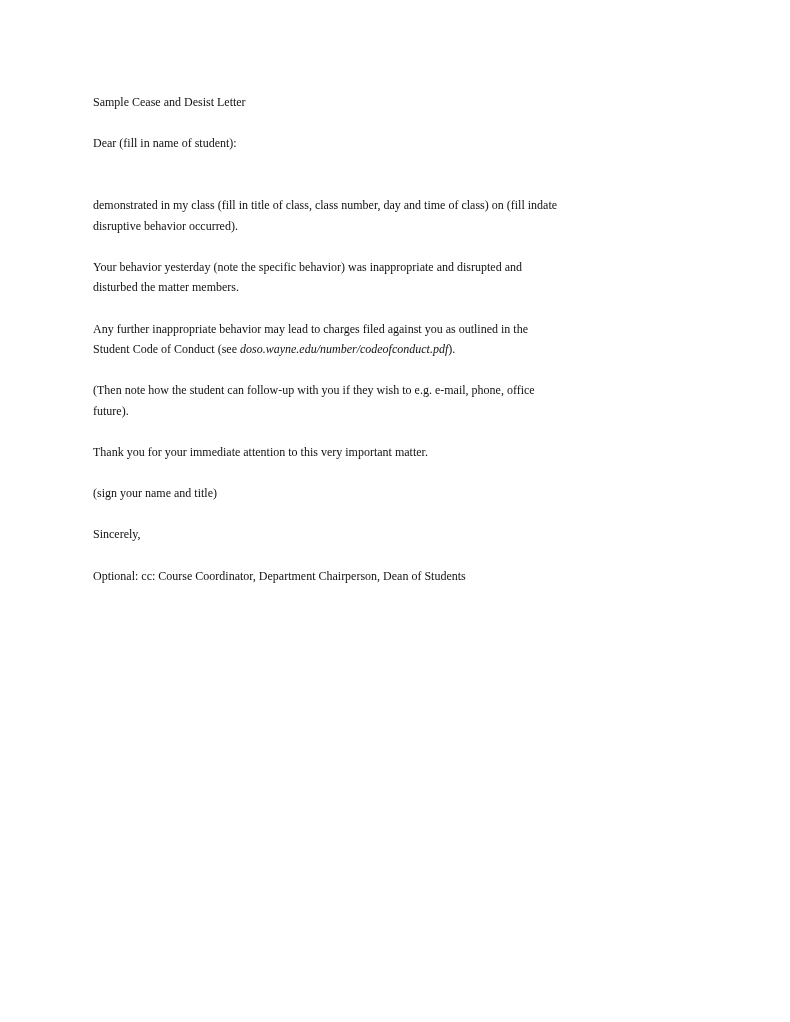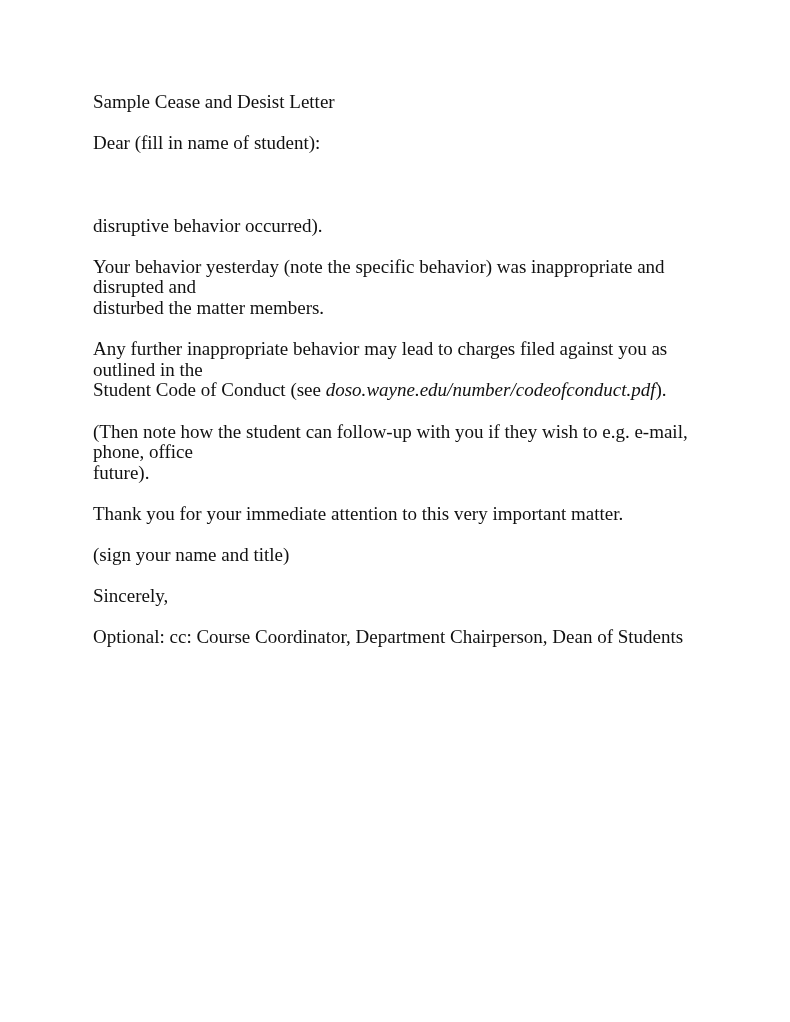--- a/index.html
+++ b/index.html
@@ -1,34 +1,34 @@
 <!DOCTYPE html>
 <html><head>
   <meta charset="utf-8">
   <style>
     html, body { margin: 0; padding: 0; background: #ffffff; }
     body { width: 790px; height: 1022px; position: relative; overflow: hidden; }
     .page {
       position: absolute; left: 93px; top: 92px; width: 640px;
       font-family: "Liberation Serif", "DejaVu Serif", serif;
-      font-size: 19px; line-height: 20.6px; color: #111111;
+      font-size: 12px; line-height: 20.6px; color: #111111;
     }
     .page p { margin: 0 0 20.6px 0; }
     .url-i { font-style: italic; }
     .url-b { font-style: italic; font-weight: normal; }
   </style>
 </head>
 <body>
 
 <div class="page">
   <p>Sample Cease and Desist Letter</p>
   <p>Dear (fill in name of student):</p>
   <p>
     <br>
-    <br>
+    <span>demonstrated in my class (fill in title of class, class number, day and time of class) on (fill indate</span><br>
     <span>disruptive behavior occurred).</span>
   </p>
   <p>
     <span>Your behavior yesterday (note the specific behavior) was inappropriate and disrupted and</span><br>
     <span>disturbed the matter members.</span>
   </p>
   <p>
     <span>Any further inappropriate behavior may lead to charges filed against you as outlined in the</span><br>
     <span>Student Code of Conduct (see </span><span><span class="url-i">doso.</span><span class="url-b">wayne</span><span class="url-i">.edu/number/</span><span class="url-b">codeofconduct</span><span class="url-i">.pdf</span></span><span>).</span>
   </p>

